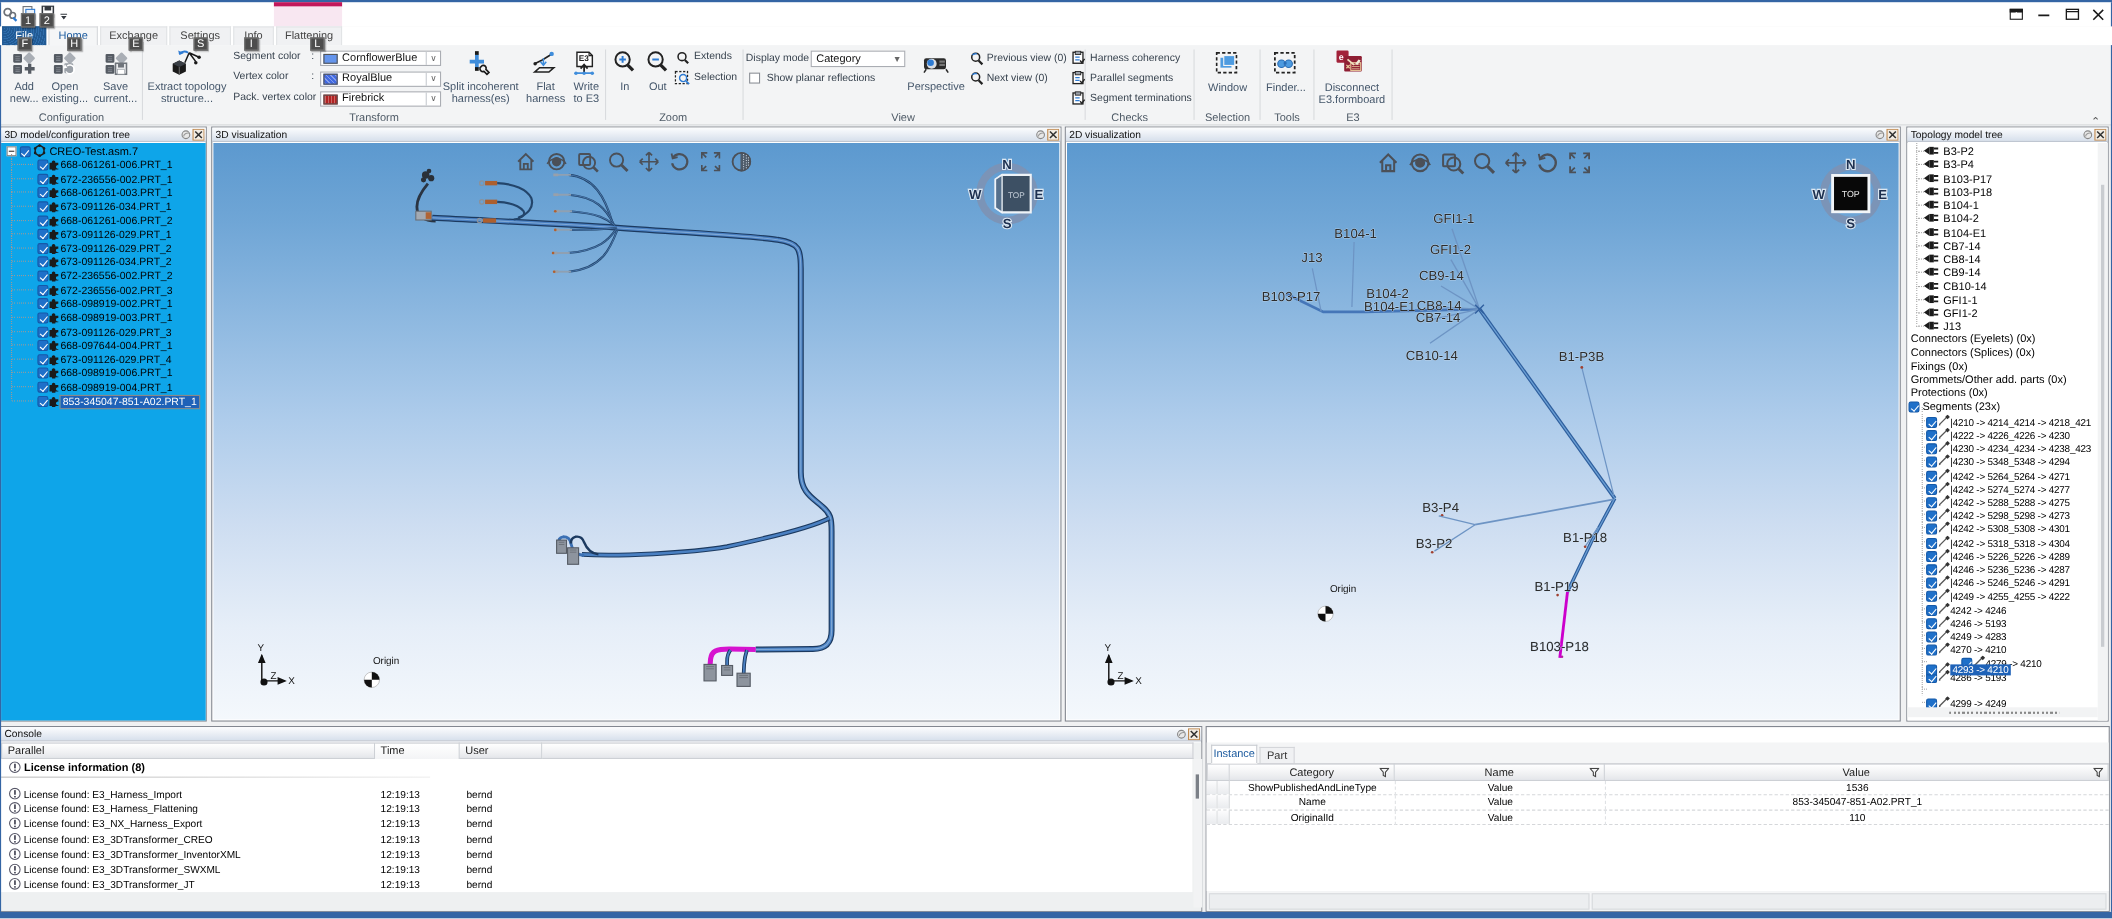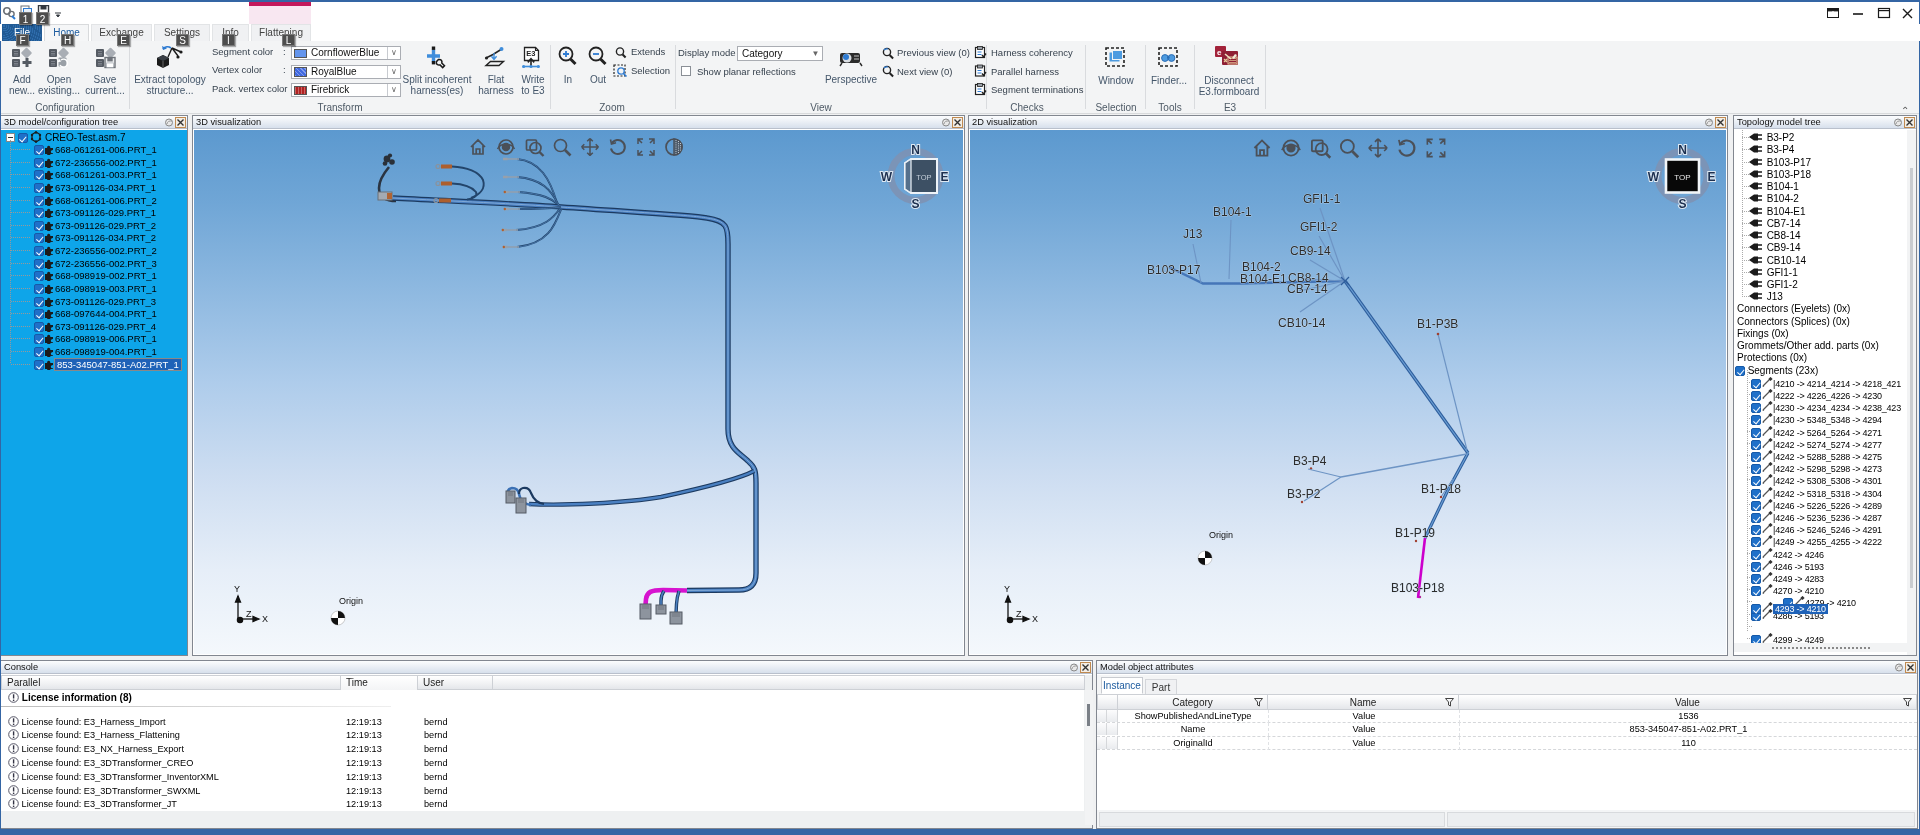--- a/index.html
+++ b/index.html
@@ -273,21 +273,21 @@
           <path d="M8 9 l1.5 2 2.5 -3.5" stroke="#222" stroke-width="1.3" fill="none"></path>
         </g>
     <g transform="translate(0,37)">
           <rect x="1.5" y="1.5" width="9" height="10" fill="#fff" stroke="#222" stroke-width="1.2"></rect>
           <rect x="3.5" y="0.5" width="5" height="3" fill="#9aa0a8" stroke="#222" stroke-width=".8"></rect>
           <path d="M3.5 6 h4 M3.5 8.5 h4" stroke="#2e7bd2" stroke-width="1.2"></path>
           <path d="M8 9 l1.5 2 2.5 -3.5" stroke="#222" stroke-width="1.3" fill="none"></path>
         </g>
   </svg>
   <div class="rsmall" style="left:991px;top:6px;">Harness coherency</div>
-  <div class="rsmall" style="left:991px;top:24.5px;">Parallel harness</div>
+  <div class="rsmall" style="left:991px;top:24.5px;">Parallel segments</div>
   <div class="rsmall" style="left:991px;top:43px;">Segment terminations</div>
 
   <svg class="abs" style="left:1105px;top:6px;" width="22" height="22" viewBox="0 0 22 22">
         <rect x="1" y="1" width="18" height="18" fill="none" stroke="#222" stroke-width="1.6" stroke-dasharray="3 2"></rect>
         <rect x="4.5" y="5.5" width="10" height="9" fill="#4d9be0"></rect>
         <rect x="7.5" y="3.5" width="10" height="9" fill="#4d9be0" stroke="#f3f4f5" stroke-width="1"></rect>
       </svg>
   <div class="rbtnlbl" style="left:1116px;top:33.5px;">Window</div>
   <svg class="abs" style="left:1158px;top:6px;" width="22" height="22" viewBox="0 0 22 22">
         <rect x="1" y="1" width="18" height="18" fill="none" stroke="#222" stroke-width="1.6" stroke-dasharray="3 2"></rect>
@@ -974,28 +974,20 @@
             </svg> License found: E3_3DTransformer_JT</div>
           <div class="abs" style="left:345px;top:109.30000000000001px;font-size:9.2px;color:#000;">12:19:13</div>
           <div class="abs" style="left:423px;top:109.30000000000001px;font-size:9.2px;color:#000;">bernd</div>
         </div>
 
     <div class="abs" style="left:1084px;top:15px;width:8px;height:135px;background:#f2f3f4;"></div>
     <div class="abs" style="left:1086px;top:29px;width:3px;height:22px;background:#7b8087;"></div>
   </div>
 </div>
 <div class="panel" id="attrsp" style="left:1096px;top:660px;width:822px;height:169px;">
-  <div class="phead">Model object attributes
-    <svg class="picons" width="22" height="11" viewBox="0 0 22 11">
-          <circle cx="5" cy="5.5" r="3.5" fill="#e8e8e8" stroke="#888"></circle>
-          <path d="M3 7 a4 3 0 0 1 5-3" fill="none" stroke="#999"></path>
-          <rect x="11.5" y="0.5" width="10" height="10" fill="#f3ede4" stroke="#c08a50"></rect>
-          <path d="M13.5 2.5 l6 6 m0-6 l-6 6" stroke="#333" stroke-width="1.4"></path>
-        </svg>
-  </div>
   <div style="position:absolute;left:0;top:14px;right:0;bottom:0;background:#f4f5f6;">
 
     <div class="abs" style="left:4px;top:2px;width:42px;height:17px;background:#fff;border:1px solid #c8cbd0;border-bottom:1px solid #fff;font-size:10px;color:#1b5a9e;text-align:center;line-height:16px;z-index:2;">Instance</div>
     <div class="abs" style="left:48px;top:4px;width:32px;height:15px;background:#f0f1f3;border:1px solid #d4d6da;border-bottom:none;font-size:10px;color:#333;text-align:center;line-height:15px;">Part</div>
 
     <div class="abs" style="left:0px;top:19px;width:820px;height:16px;border-top:1px solid #c8cbd0;"></div>
     <div class="gridhead abs" style="left:0px;top:19px;width:21px;height:16px;"></div>
     <div class="gridhead abs" style="left:21px;top:19px;width:150px;height:16px;border-left:none;font-size:10px;color:#222;text-align:center;line-height:15px;">Category<svg style="position:absolute;right:4px;top:3px;" width="9" height="9" viewBox="0 0 9 9">
             <path d="M0.5 0.5 h8 l-3 3.5 v4 l-2 -1 v-3 z" fill="none" stroke="#444"></path>
           </svg></div>

